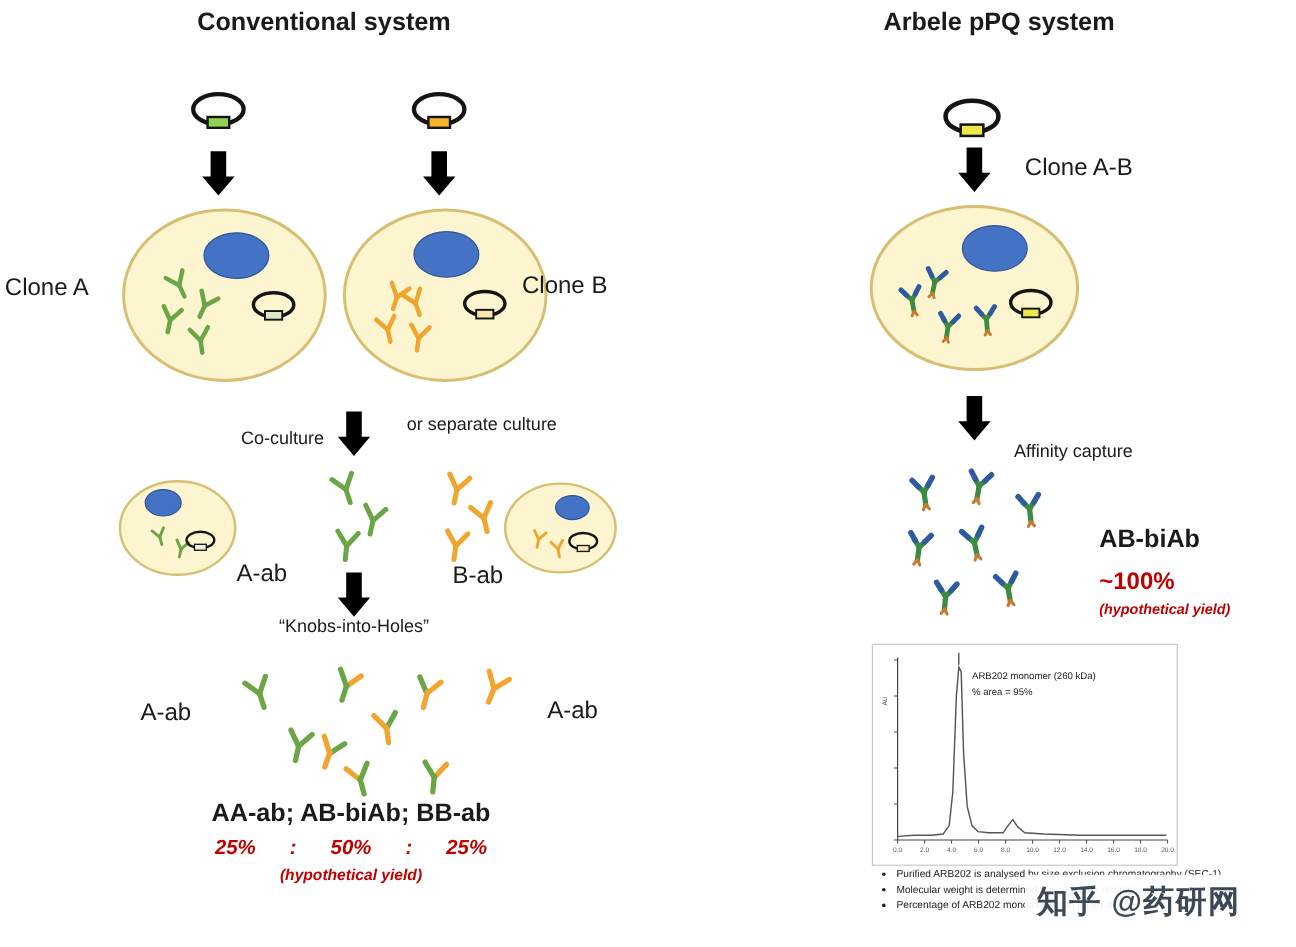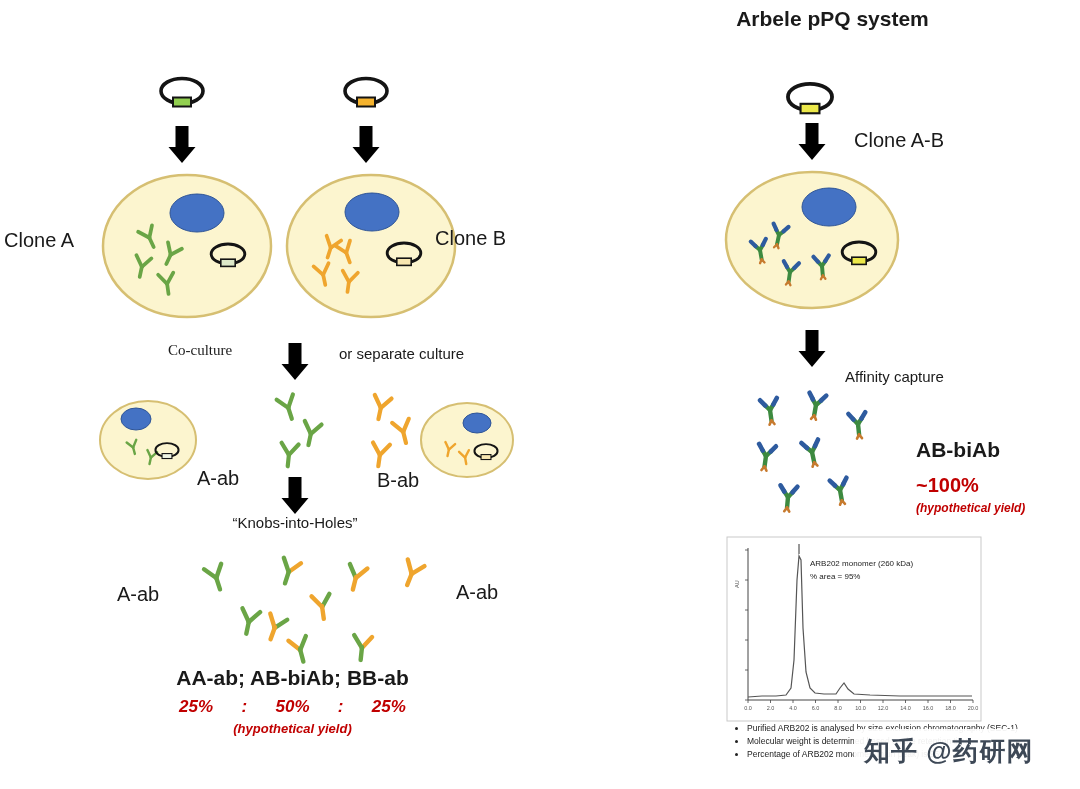--- a/index.html
+++ b/index.html
@@ -200,27 +200,28 @@
 
       <path d="M748,697 L762,696 L776,696 L786,695 L791,688 L794,660 L797,580 L799,556 L801,560 L803,628
                L806,672 L810,688 L815,693 L824,694 L836,694 L840,688 L844,683 L848,689 L854,694
                L870,695 L900,696 L940,696 L972,696" fill="none" stroke="#555" stroke-width="1.2"></path>
       <line x1="799" y1="544" x2="799" y2="554" stroke="#333" stroke-width="1"></line>
       <text x="810" y="566" font-size="8" fill="#222">ARB202 monomer (260 kDa)</text>
       <text x="810" y="579" font-size="8" fill="#222">% area = 95%</text>
     </g>
   </svg>
 
+  <div class="lbl title" style="left:130px; top:7px; width:280px;">Conventional system</div>
   <div class="lbl title" style="left:700px; top:7px; width:265px;">Arbele pPQ system</div>
 
   <div class="lbl big" style="left:4px; top:229px;">Clone A</div>
   <div class="lbl big" style="left:435px; top:227px;">Clone B</div>
   <div class="lbl big" style="left:854px; top:85px;margin-top:44px;">Clone A-B</div>
 
-  <div class="lbl mid" style="left:168px; top:342px; width:102px; text-align:left;font-family:Liberation Serif, serif;">Co-culture</div>
+  <div class="lbl mid" style="left:168px; top:357px; width:102px; text-align:right;">Co-culture</div>
   <div class="lbl mid" style="left:318px; top:345px;margin-left:21px;">or separate culture</div>
 
   <div class="lbl big" style="left:197px; top:467px;">A-ab</div>
   <div class="lbl big" style="left:377px; top:469px;">B-ab</div>
 
   <div class="lbl mid center" style="left:190px; top:514px; width:210px;">“Knobs-into-Holes”</div>
 
   <div class="lbl big" style="left:117px; top:583px;">A-ab</div>
   <div class="lbl big" style="left:456px; top:581px;">A-ab</div>
 

